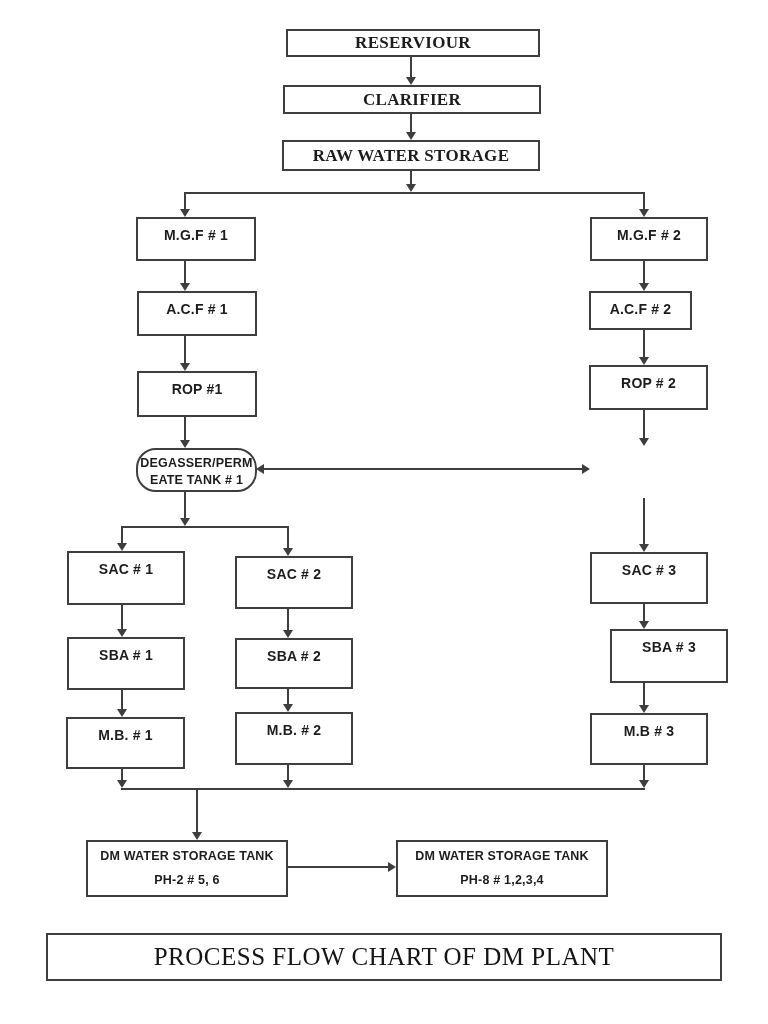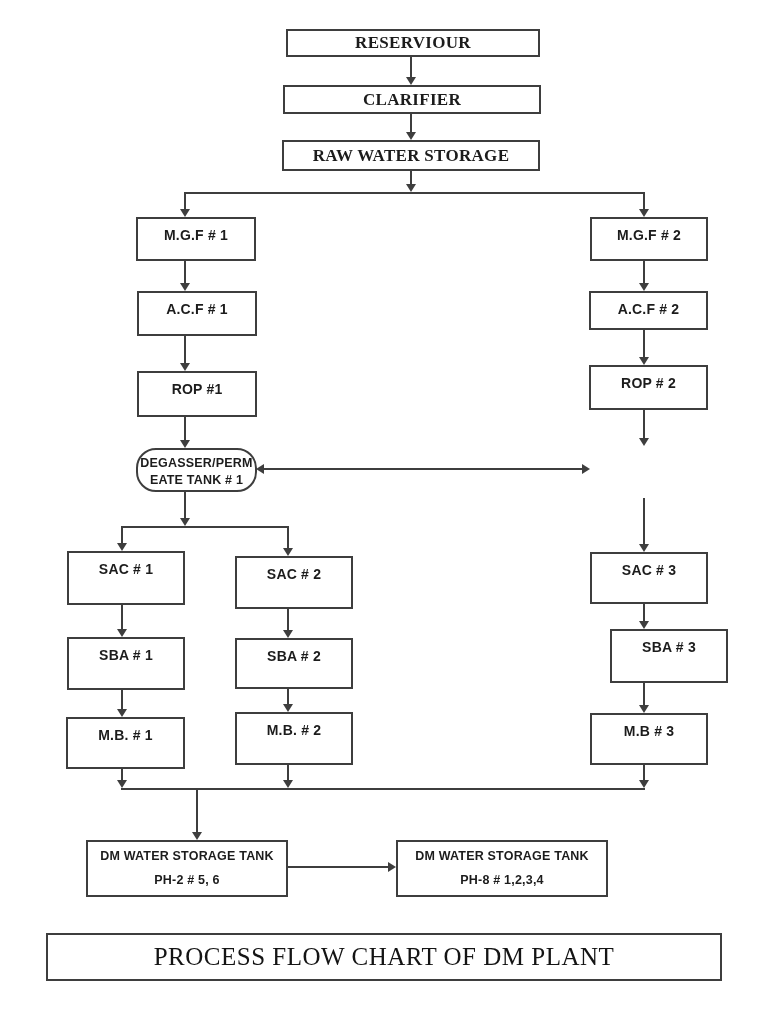--- a/index.html
+++ b/index.html
@@ -97,21 +97,21 @@
   <div class="box b-sans" style="left:235px;top:638px;width:118px;height:51px;">
     <span>SBA # 2</span>
   </div>
   <div class="box b-sans" style="left:235px;top:712px;width:118px;height:53px;">
     <span>M.B. # 2</span>
   </div>
 
   <div class="box b-sans" style="left:590px;top:217px;width:118px;height:44px;">
     <span>M.G.F # 2</span>
   </div>
-  <div class="box b-sans" style="left:589px;top:291px;width:119px;height:39px;">
+  <div class="box b-sans" style="left:589px;top:291px;width:103px;height:39px;">
     <span>A.C.F # 2</span>
   </div>
   <div class="box b-sans" style="left:589px;top:365px;width:119px;height:45px;">
     <span>ROP # 2</span>
   </div>
   <div class="box b-sans" style="left:590px;top:552px;width:118px;height:52px;">
     <span>SAC # 3</span>
   </div>
   <div class="box b-sans" style="left:590px;top:629px;width:118px;height:54px;margin-left:20px;">
     <span>SBA # 3</span>

